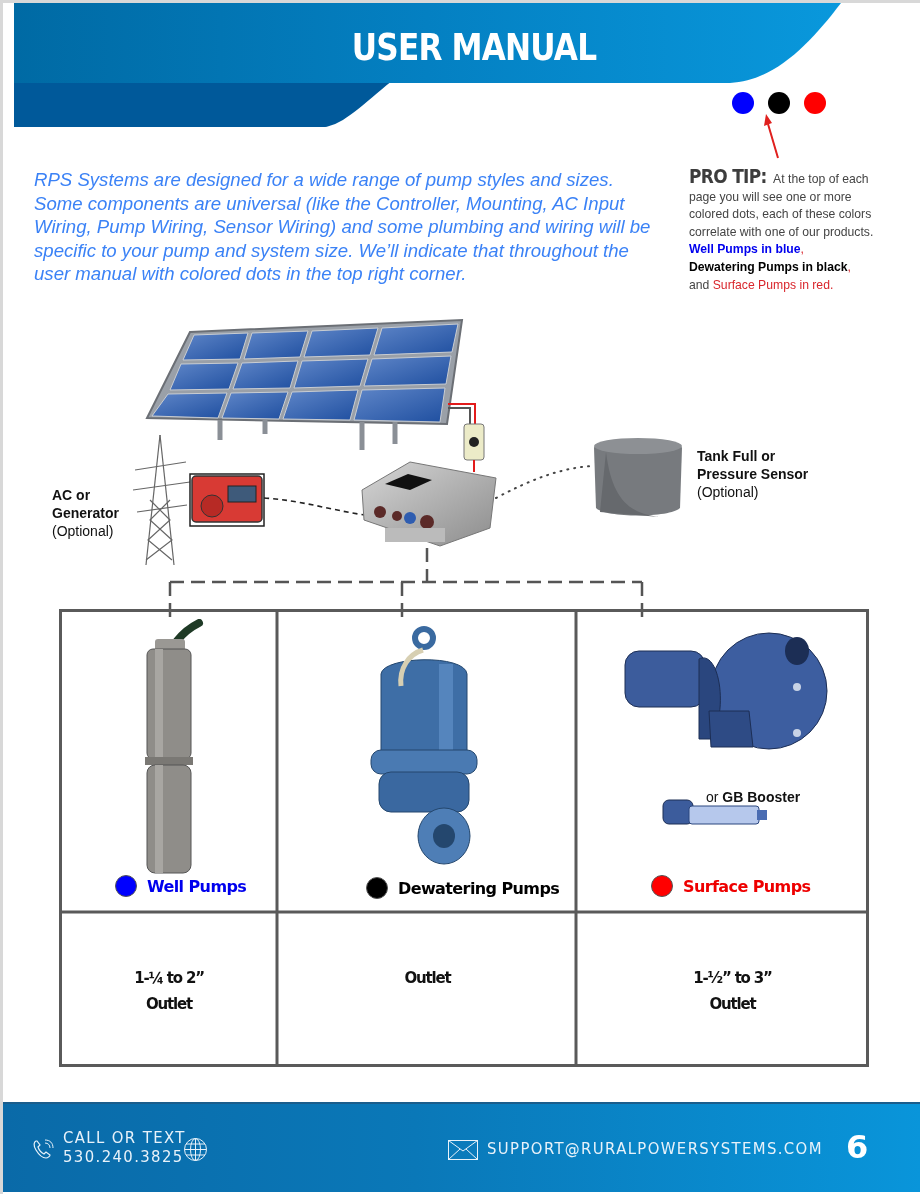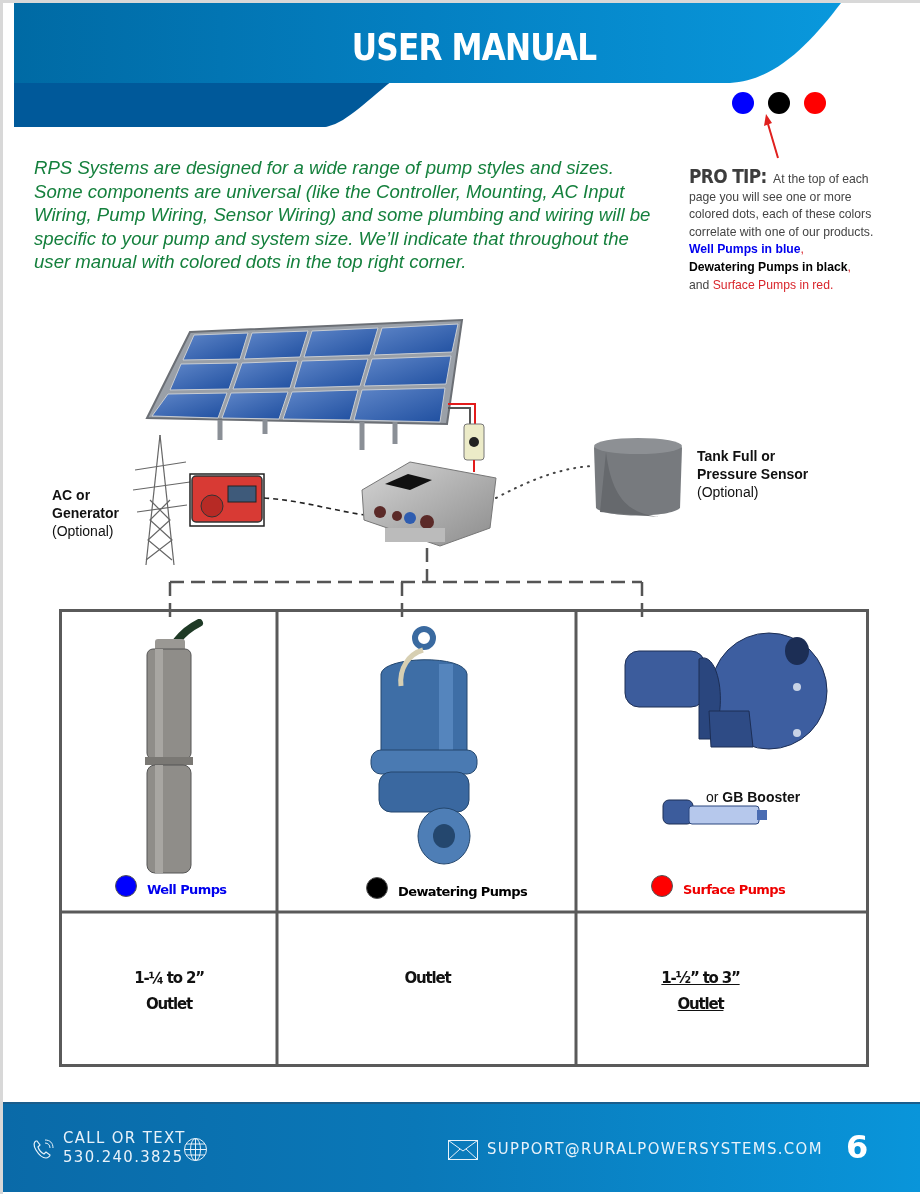--- a/index.html
+++ b/index.html
@@ -20,22 +20,22 @@
     font-size: 38px; letter-spacing: -1px; transform: scaleX(0.82); transform-origin: 460px 0;
   }
 
   .dots { position: absolute; top: 92px; left: 732px; display: flex; gap: 14px; }
   .dot { width: 22px; height: 22px; border-radius: 50%; }
 
   .arrow { position: absolute; left: 758px; top: 112px; }
 
   
   .intro {
-    position: absolute; left: 34px; top: 156px; width: 620px;
-    font-style: italic; font-size: 18.6px; line-height: 23.6px; color: #15803d;
+    position: absolute; left: 34px; top: 168px; width: 620px;
+    font-style: italic; font-size: 18.6px; line-height: 23.6px; color: #3b82f6;
   }
 
   
   .protip { position: absolute; left: 689px; top: 168px; width: 190px; font-size: 12.2px; line-height: 17.6px; color: #444; }
   .protip-head {
     font-family: "DejaVu Sans", sans-serif; font-weight: bold; font-size: 20px; color: #3d3d3d;
     letter-spacing: -0.8px; display: inline-block; transform: scaleX(0.85); transform-origin: 0 0; margin-right: -10px;
   }
   .tip-blue { color: #0000ee; font-weight: bold; }
   .tip-black { color: #000; font-weight: bold; }
@@ -43,22 +43,22 @@
 
   
   .label { position: absolute; font-size: 14px; line-height: 18px; color: #111; }
   .label b { font-weight: bold; }
 
   .diagram { position: absolute; left: 0; top: 0; }
 
   
   .grid { position: absolute; left: 59px; top: 609px; width: 810px; height: 412px; }
   .cell-label {
-    position: absolute; display: flex; align-items: flex-end; gap: 10px;
-    font-family: "DejaVu Sans", sans-serif; font-weight: bold; font-size: 13px;
+    position: absolute; display: flex; align-items: center; gap: 10px;
+    font-family: "DejaVu Sans", sans-serif; font-weight: bold; font-size: 16px;
     letter-spacing: -0.6px;
   }
   .cell-dot { width: 22px; height: 22px; border-radius: 50%; border: 1px solid #555; box-sizing: border-box; }
   .outlet {
     position: absolute; text-align: center; font-family: "DejaVu Sans", sans-serif;
     font-weight: bold; font-size: 15px; line-height: 26px; color: #111; letter-spacing: -1.2px;
   }
 
   
   .footer {
@@ -276,21 +276,21 @@
     <span style="color:#ee0000">Surface Pumps</span>
   </div>
 
   <div class="outlet" style="left:2px; width:216px; top:356px;">
     <div>1-¼ to 2”</div>
     <div>Outlet</div>
   </div>
   <div class="outlet" style="left:220px; width:297px; top:356px;">
     <div>Outlet</div>
   </div>
-  <div class="outlet" style="left:497px; width:289px; top:356px;text-decoration:underline;">
+  <div class="outlet" style="left:529px; width:289px; top:356px;">
     <div>1-½” to 3”</div>
     <div>Outlet</div>
   </div>
 </div>
 
 <div class="footer">
   <svg style="position:absolute;left:28px;top:34px" width="24" height="24" viewBox="0 0 24 24">
     <path d="M5,3 C3,4 2,7 5,12 C8,17 12,20 15,20 C17,20 19,18 19,17 L15,14 L13,16 C11,15 8,12 7,9 L9,7 L6,3 Z" fill="none" stroke="#e8f2fa" stroke-width="1.2"></path>
     <path d="M14,5 C17,5 19,7 19,10 M14,2 C19,2 22,5 22,10" fill="none" stroke="#e8f2fa" stroke-width="1"></path>
   </svg>

